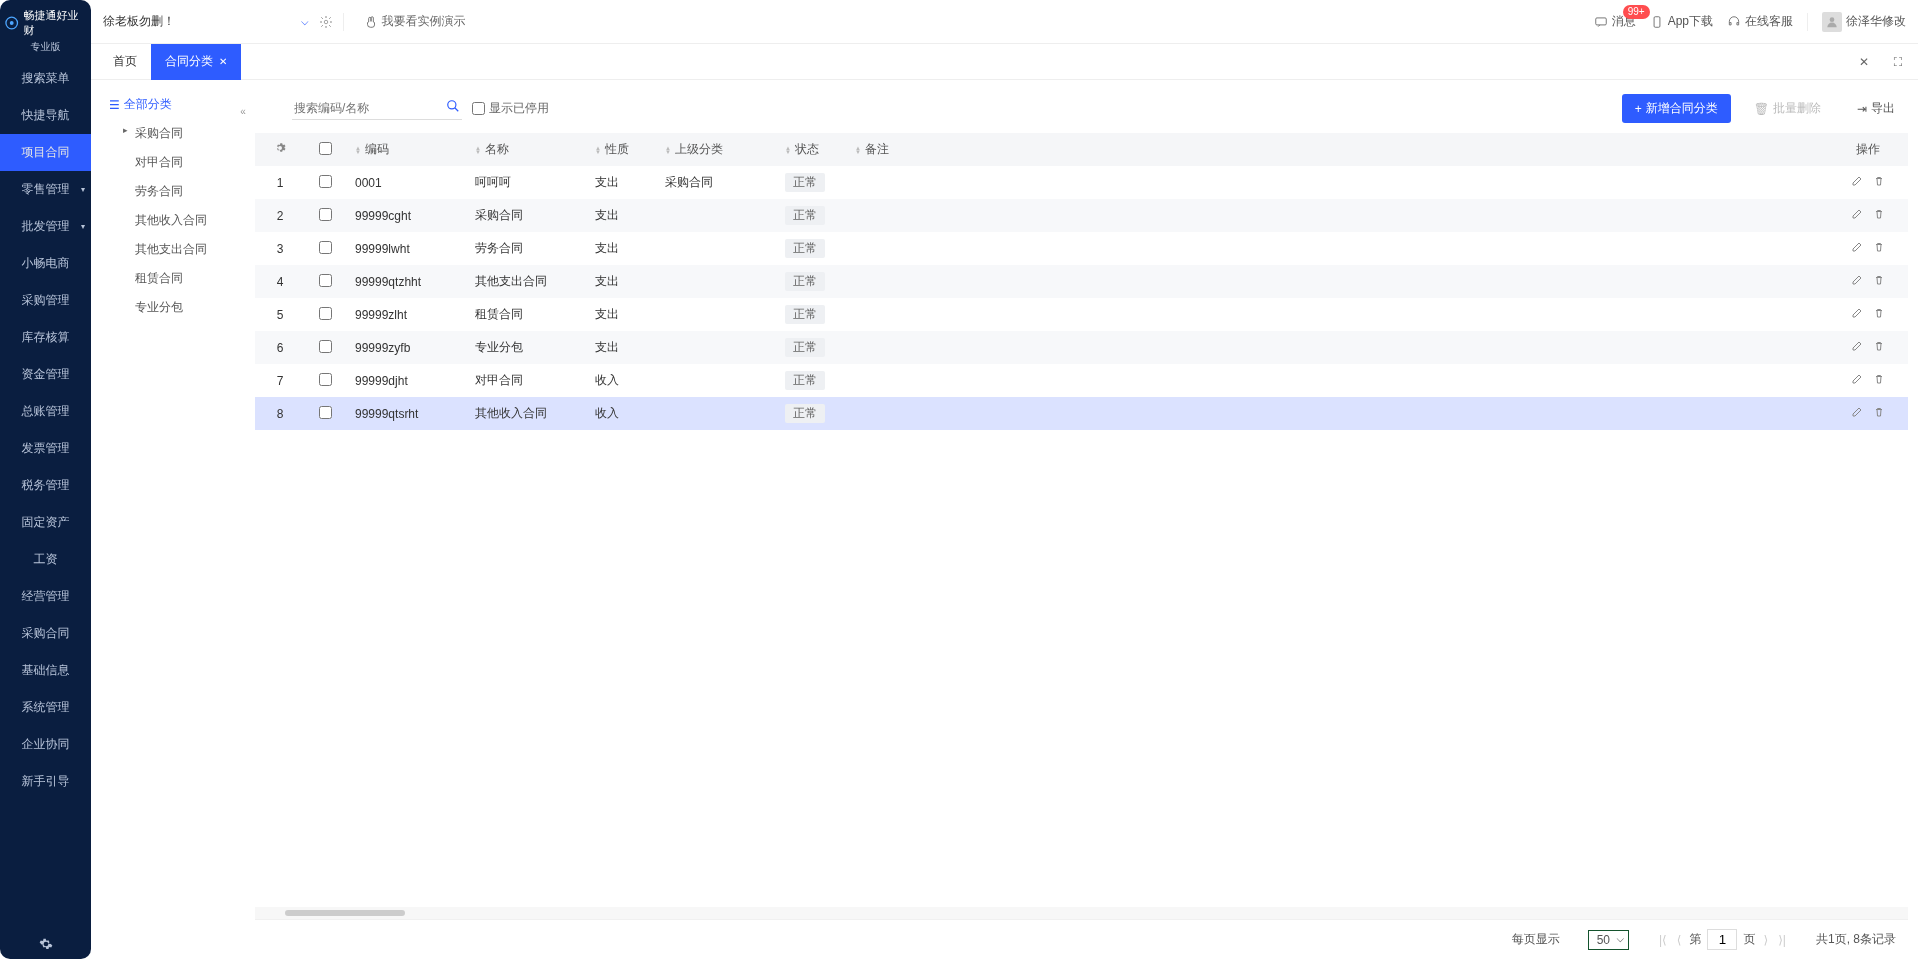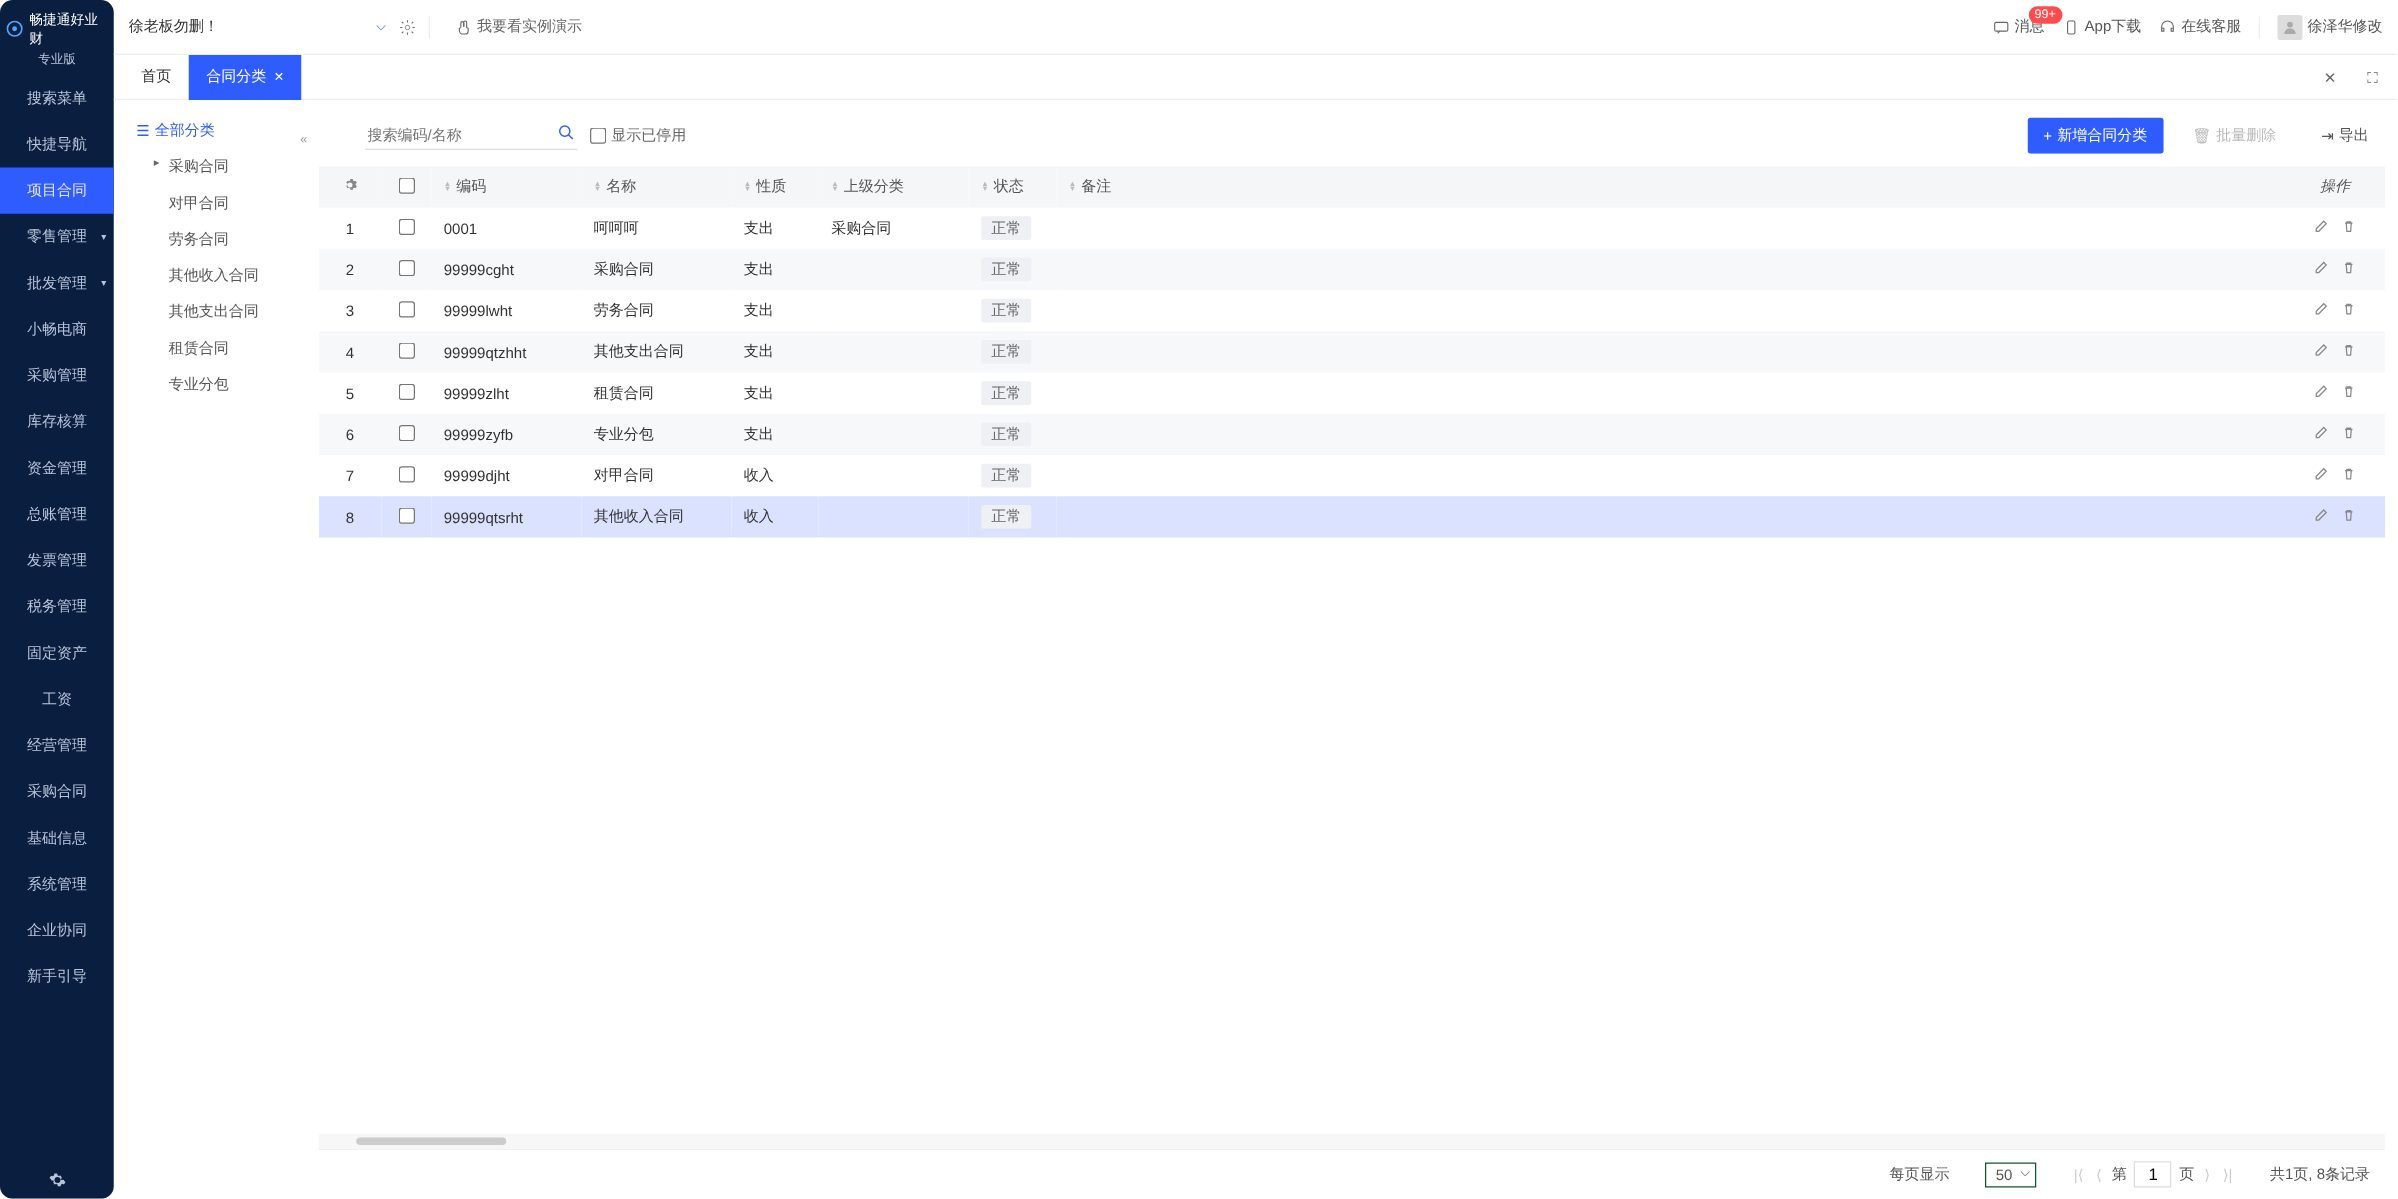--- a/index.html
+++ b/index.html
@@ -78,21 +78,21 @@
 .status-tag { background: #eef0f3; color: #666; padding: 1px 8px; border-radius: 2px; display: inline-block; }
 .row-actions { display: flex; gap: 10px; justify-content: center; color: #888; }
 .row-actions span { cursor: pointer; }
 .col-idx { width: 50px; }
 .col-chk { width: 40px; }
 .col-code { width: 120px; }
 .col-name { width: 120px; }
 .col-nature { width: 70px; }
 .col-parent { width: 120px; }
 .col-status { width: 70px; }
-.col-ops { width: 80px; font-style: italic; }
+.col-ops { width: 80px; }
 
 
 .pagination { height: 40px; display: flex; align-items: center; justify-content: flex-end; gap: 28px; padding: 0 12px; color: #555; border-top: 1px solid #f0f0f0; }
 .pg-select { border: 1px solid #14532d; padding: 2px 18px 2px 8px; position: relative; cursor: pointer; }
 .pg-select::after { content: "⌵"; position: absolute; right: 4px; font-size: 10px; }
 .pg-btns { display: flex; align-items: center; gap: 6px; }
 .pg-btn { color: #ccc; cursor: pointer; padding: 0 2px; }
 .pg-input { width: 30px; border: 1px solid #ddd; text-align: center; padding: 2px; }
 
 

